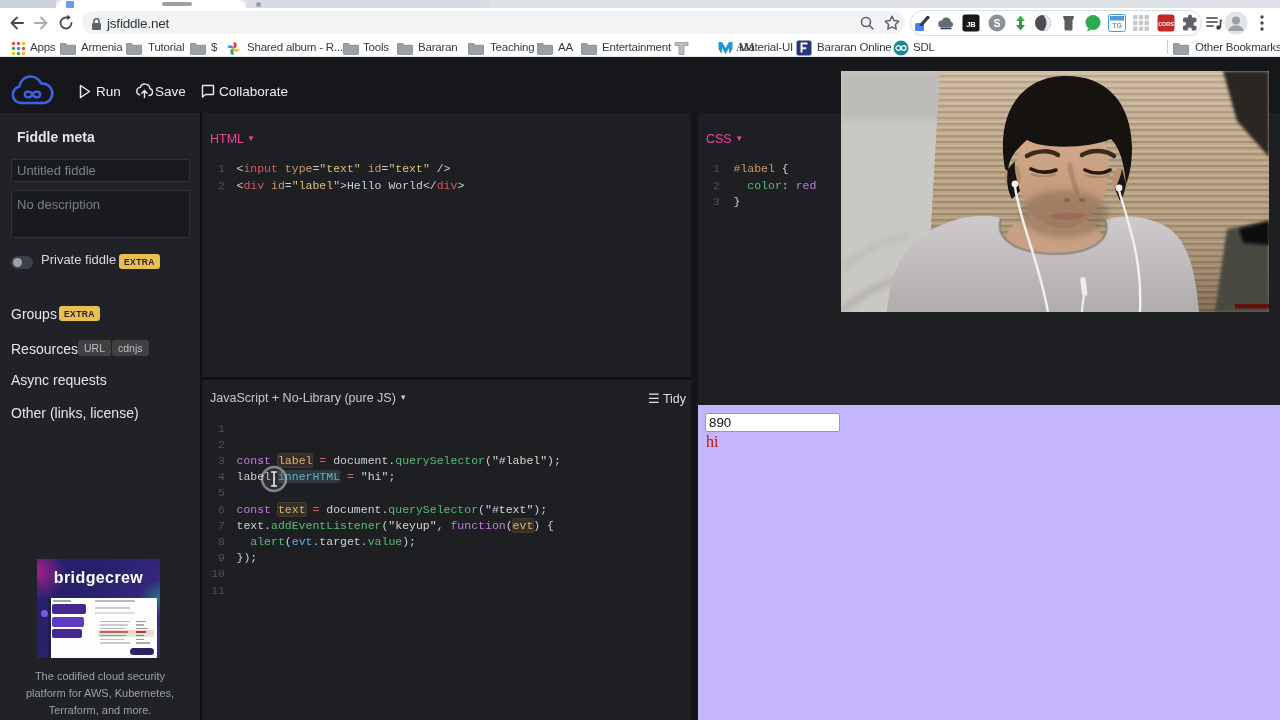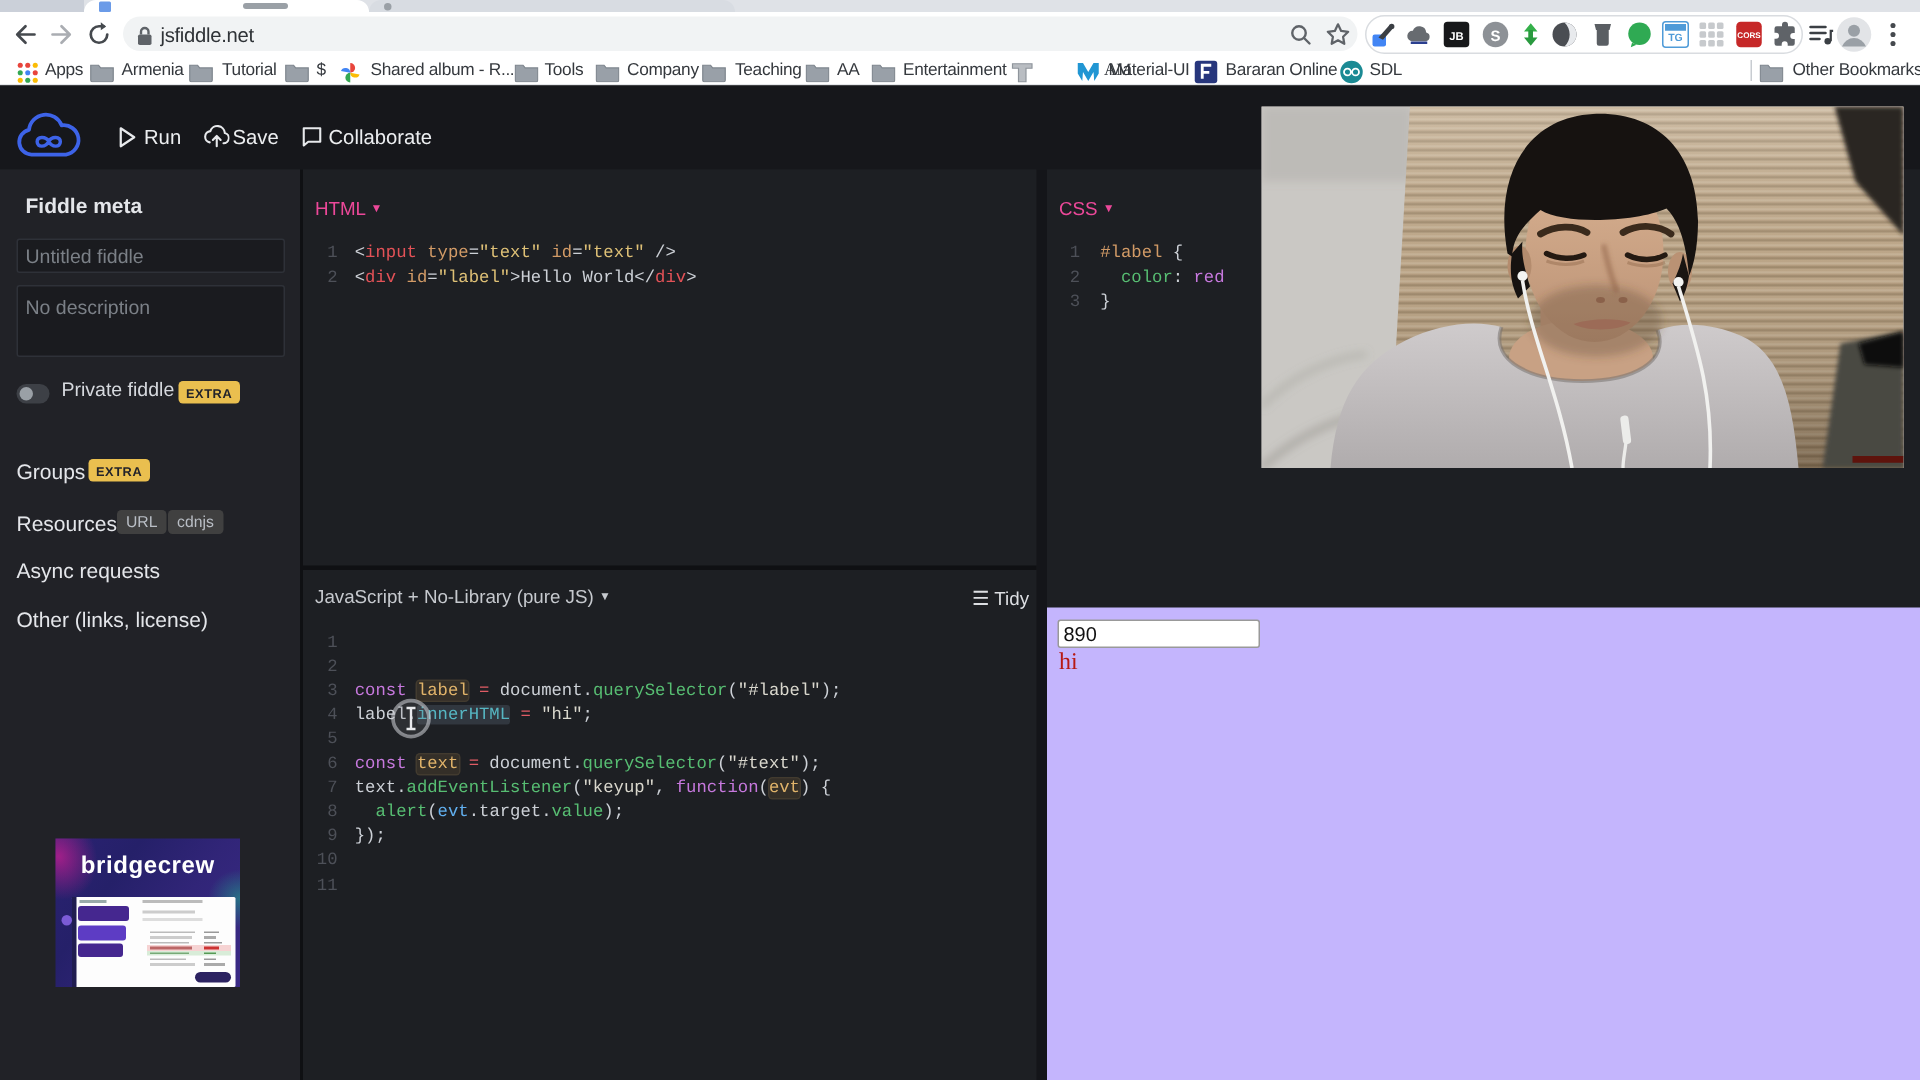--- a/index.html
+++ b/index.html
@@ -203,21 +203,21 @@
         <path d="M7.5 7.5 L1.2 7.5 A3.2 3.2 0 0 1 7.5 7.5" fill="#4285f4" transform="rotate(10 7.5 7.5)"></path>
       </svg>
     <div class="abs bktxt" style="left:247px;top:3px;">Shared album - R...</div>
     <svg class="abs fold" style="left:342.5px;top:3.5px;" width="16" height="13" viewBox="0 0 16 13">
         <path d="M0.5 1.5 h5.2 l1.4 1.8 h8.4 v8.2 a1 1 0 0 1-1 1 h-13 a1 1 0 0 1-1-1 Z" fill="#99a0a8" stroke="#7e858d" stroke-width="0.8"></path>
       </svg>
     <div class="abs bktxt" style="left:363px;top:3px;">Tools</div>
     <svg class="abs fold" style="left:397px;top:3.5px;" width="16" height="13" viewBox="0 0 16 13">
         <path d="M0.5 1.5 h5.2 l1.4 1.8 h8.4 v8.2 a1 1 0 0 1-1 1 h-13 a1 1 0 0 1-1-1 Z" fill="#99a0a8" stroke="#7e858d" stroke-width="0.8"></path>
       </svg>
-    <div class="abs bktxt" style="left:418px;top:3px;">Company</div>
+    <div class="abs bktxt" style="left:418px;top:3px;">Bararan</div>
     <svg class="abs fold" style="left:468px;top:3.5px;" width="16" height="13" viewBox="0 0 16 13">
         <path d="M0.5 1.5 h5.2 l1.4 1.8 h8.4 v8.2 a1 1 0 0 1-1 1 h-13 a1 1 0 0 1-1-1 Z" fill="#99a0a8" stroke="#7e858d" stroke-width="0.8"></path>
       </svg>
     <div class="abs bktxt" style="left:490px;top:3px;">Teaching</div>
     <svg class="abs fold" style="left:537px;top:3.5px;" width="16" height="13" viewBox="0 0 16 13">
         <path d="M0.5 1.5 h5.2 l1.4 1.8 h8.4 v8.2 a1 1 0 0 1-1 1 h-13 a1 1 0 0 1-1-1 Z" fill="#99a0a8" stroke="#7e858d" stroke-width="0.8"></path>
       </svg>
     <div class="abs bktxt" style="left:558px;top:3px;">AA</div>
     <svg class="abs fold" style="left:581px;top:3.5px;" width="16" height="13" viewBox="0 0 16 13">
         <path d="M0.5 1.5 h5.2 l1.4 1.8 h8.4 v8.2 a1 1 0 0 1-1 1 h-13 a1 1 0 0 1-1-1 Z" fill="#99a0a8" stroke="#7e858d" stroke-width="0.8"></path>
@@ -373,20 +373,21 @@
           <div class="abs" style="left:52px;top:37.2px;width:26px;height:1.8px;background:#7a7;"></div>
           <div class="abs" style="left:88px;top:37.2px;width:8px;height:1.8px;background:#595;"></div>
           <div class="abs" style="left:52px;top:41px;width:24px;height:1.8px;background:#bbb;"></div>
           <div class="abs" style="left:88px;top:41px;width:8px;height:1.8px;background:#999;"></div>
           <div class="abs" style="left:52px;top:44.5px;width:30px;height:1.8px;background:#ccc;"></div>
           <div class="abs" style="left:88px;top:44.5px;width:14px;height:1.8px;background:#aaa;"></div>
           <div class="abs" style="left:82px;top:50.5px;width:24px;height:7px;background:#2c2361;border-radius:3.5px;"></div>
         </div>
         <div class="abs" style="left:4px;top:51px;width:7px;height:7px;background:#7b5bd6;border-radius:50%;"></div>
       </div>
+      <div class="abs" style="left:0px;top:555px;width:200px;text-align:center;font-size:11px;line-height:17px;color:#9aa0a8;">The codified cloud security<br>platform for AWS, Kubernetes,<br>Terraform, and more.</div>
     </div>
 
     <div class="abs" id="webcam" style="left:841px;top:14px;width:428px;height:241px;background:#c9c7c3;">
       <svg width="428" height="241" viewBox="0 0 428 241">
         <defs>
           <pattern id="wick" width="12" height="6" patternUnits="userSpaceOnUse">
             <rect width="12" height="6" fill="#b8a183"></rect>
             <rect y="4.2" width="12" height="1.8" fill="rgba(95,75,50,0.35)"></rect>
             <rect y="2" width="12" height="0.9" fill="rgba(255,255,255,0.18)"></rect>
           </pattern>

